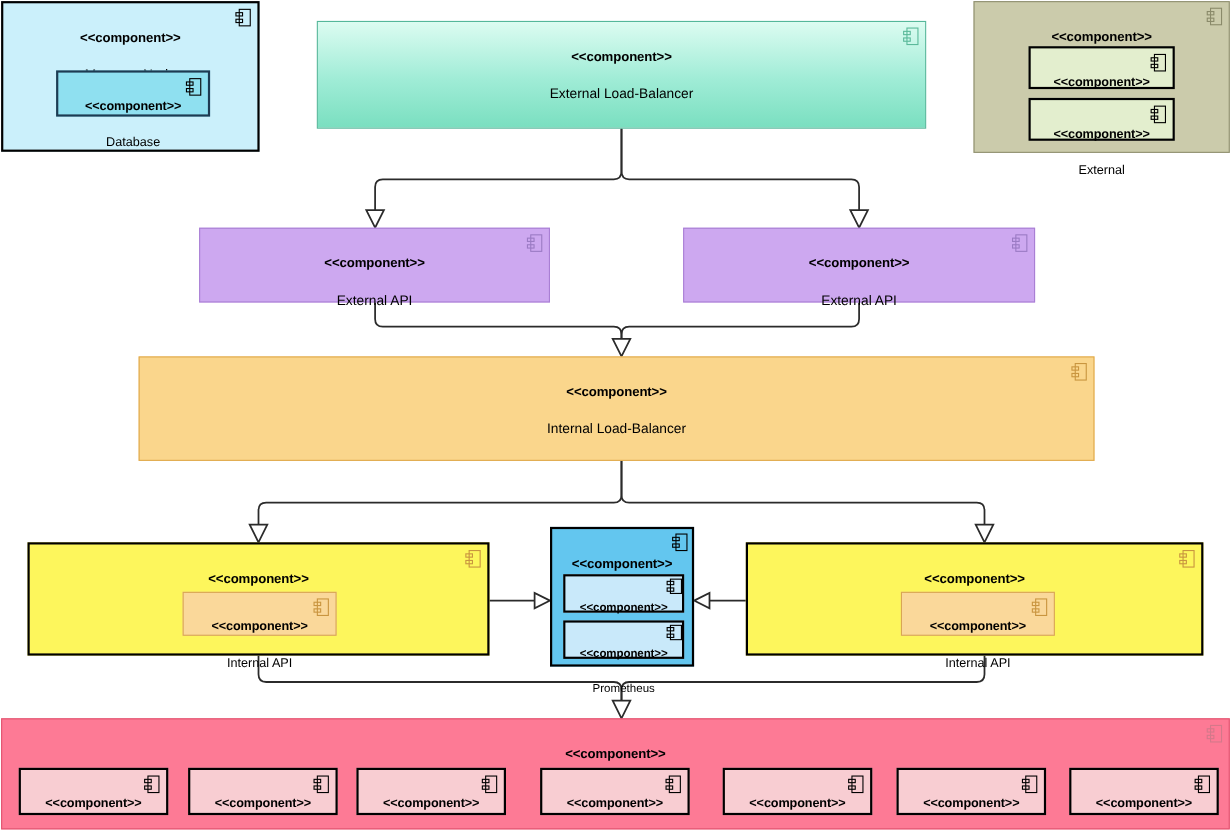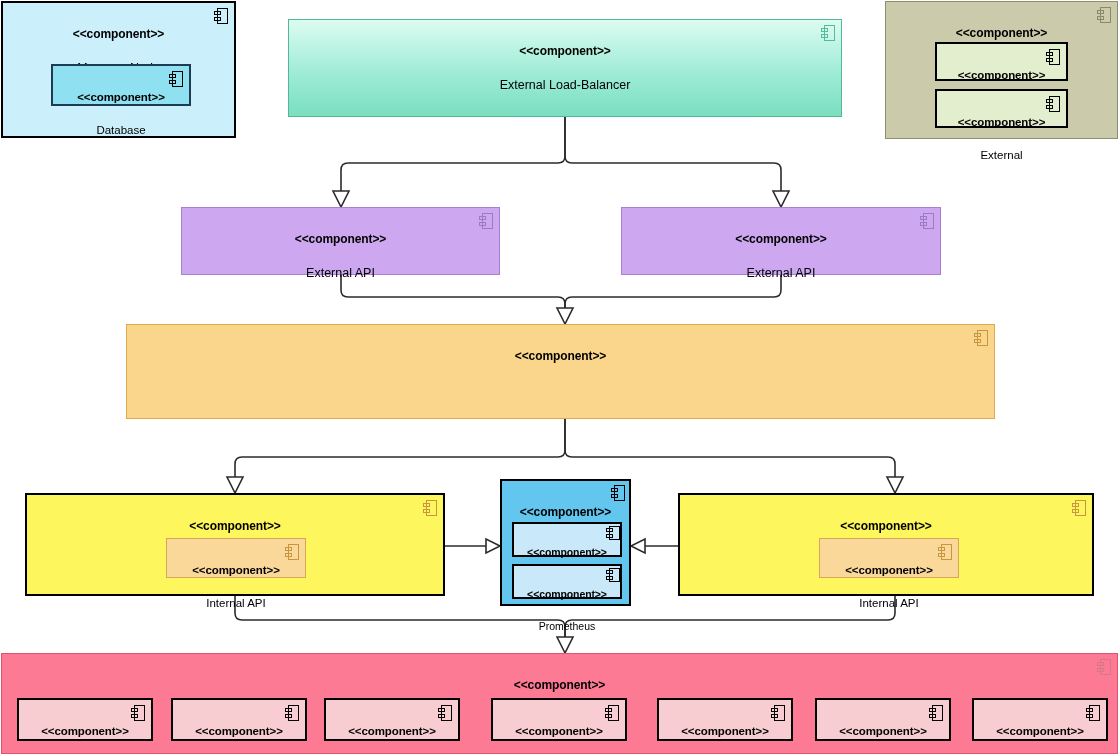--- a/index.html
+++ b/index.html
@@ -244,20 +244,21 @@
     <span class="compicon ic-violet">
       <span class="body"></span>
         <span class="tab t1"></span>
         <span class="tab t2"></span>
     </span>
   </div>
 
   <div class="comp thin fill-intlb" style="left:126px; top:324px; width:869px; height:95px;">
     <span class="comp-label">
       <span class="stereo">&lt;&lt;component&gt;&gt;</span>
+      <span class="cname">Internal Load-Balancer</span>
     </span>
     <span class="compicon ic-amber">
       <span class="body"></span>
         <span class="tab t1"></span>
         <span class="tab t2"></span>
     </span>
   </div>
 
   <div class="comp fill-virt" style="left:25px; top:493px; width:420px; height:103px;">
     <span class="comp-label">

